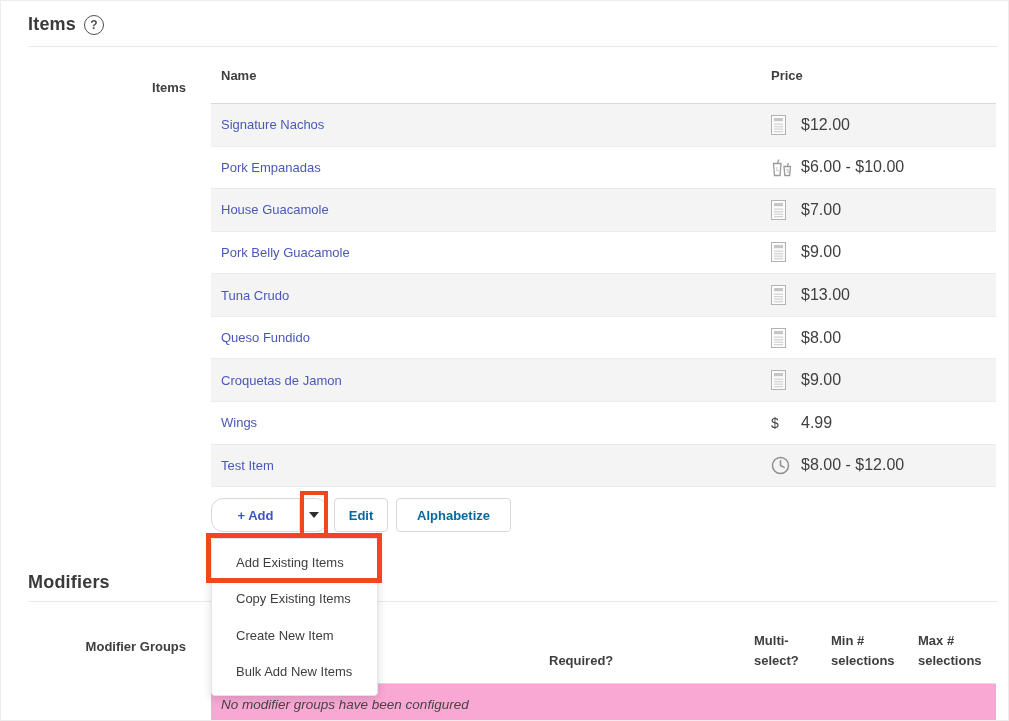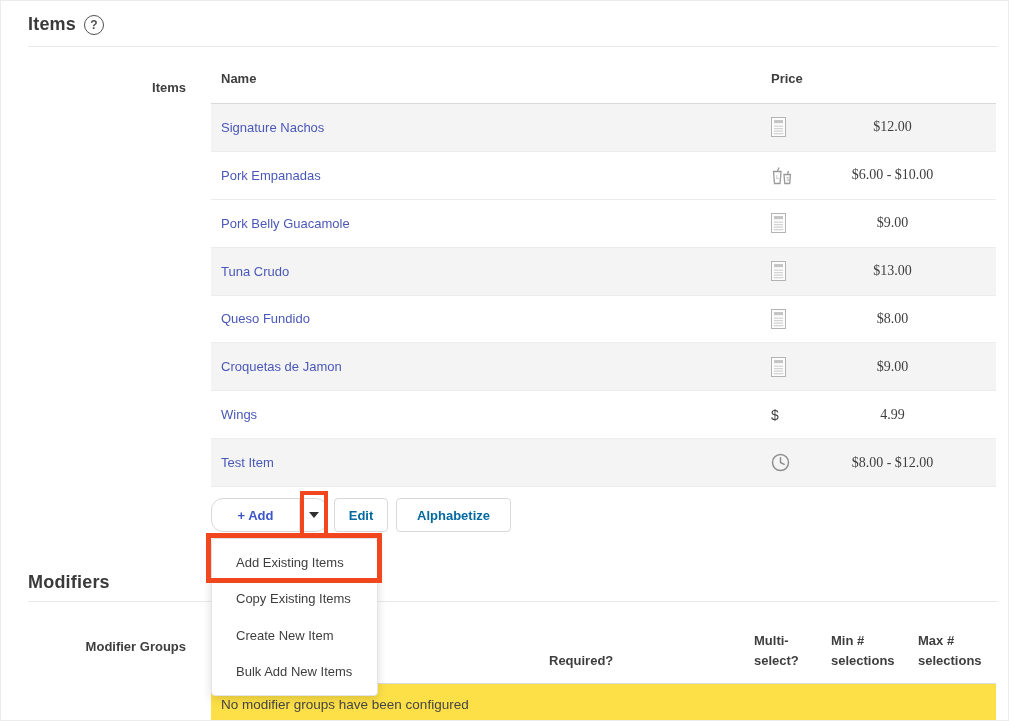--- a/index.html
+++ b/index.html
@@ -16,31 +16,31 @@
     display:flex; align-items:center; justify-content:center;
     font-size:12px; font-weight:bold; color:#4f4f4f; }
   .rule { position:absolute; left:27px; width:970px; height:1px; background:#e9e9e9; }
 
   
   .side-label { position:absolute; left:27px; width:158px; text-align:right;
     font-size:13px; font-weight:bold; color:#3e3e3e; }
 
   
   .tbl { position:absolute; left:210px; top:60px; width:785px; }
-  .tbl-head { display:flex; align-items:center; height:43px; padding:0 12px 8px 10px;
+  .tbl-head { display:flex; align-items:flex-end; height:43px; padding:0 12px 20px 10px;
     border-bottom:1px solid #d9d9d9; font-size:13px; font-weight:bold; color:#3e3e3e; }
   .tbl-head .h-name { width:550px; }
   .rows { display:flex; flex-direction:column; height:383px; }
   .row { flex:1; display:flex; align-items:center; padding:0 12px 0 10px;
     border-bottom:1px solid #ececec; }
   .row.odd { background:#f4f4f4; }
   .row .name { width:550px; font-size:13px; color:#4958b8; text-decoration:none; cursor:pointer; }
   .row .icell { width:30px; display:flex; align-items:center; color:#8f8f8f;
     font-size:14px; }
-  .row .price { flex:1; text-align:center; font-size:14px; color:#3f3f3f;font-family:Liberation Serif, serif; }
+  .row .price { flex:1; text-align:left; font-size:16px; color:#3f3f3f; }
 
   
   .icon-page svg, .icon-cups svg, .icon-clock svg { display:block; }
 
   
   .btn { position:absolute; top:497px; height:34px; background:#fff;
     border:1px solid #d8d8d8; border-radius:4px; display:flex; align-items:center;
     justify-content:center; font-size:13px; font-weight:bold; color:#0369a1; cursor:pointer; }
   .add-group { position:absolute; left:210px; top:497px; width:117px; height:34px;
     border:1px solid #d8d8d8; border-radius:12px; background:#fff; display:flex; }
@@ -61,21 +61,21 @@
 
   
   .anno { position:absolute; border:4px solid #f2461f; background:transparent; z-index:6; }
   .anno-caret { left:299px; top:490px; width:28px; height:47px; }
   .anno-dd { left:205px; top:532px; width:176px; height:50px; border-width:5px; }
 
   
   .mod-head-col { position:absolute; font-size:13px; font-weight:bold; color:#3e3e3e; line-height:20px; }
   .mod-border { position:absolute; left:210px; top:682px; width:785px; height:1px; background:#dcdcdc; }
   .mod-empty { position:absolute; left:210px; top:683px; width:785px; height:38px;
-    background:#fde047; padding:13px 0 0 10px; font-size:13.5px; color:#454545; }
+    background:#f9a8d4; padding:13px 0 0 10px; font-size:13.5px; color:#454545;font-style:italic; }
 </style>
 </head>
 <body>
 
 <div class="page">
 
   <div class="sec-title" style="top:13px;">
     <span>Items</span>
     <span class="help">?</span>
   </div>
@@ -113,20 +113,34 @@
               <line x1="6.5" y1="6" x2="8" y2="2.5" stroke="#9a9a9a" stroke-width="1.3"></line>
               <path d="M13 9.5 L19.5 9.5 L18.7 18.5 L13.8 18.5 Z" fill="none" stroke="#9a9a9a" stroke-width="1.3"></path>
               <line x1="16.5" y1="9" x2="17.5" y2="6" stroke="#9a9a9a" stroke-width="1.3"></line>
               <text x="5.2" y="14" font-size="5" fill="#9a9a9a">L</text>
               <text x="15.3" y="15.5" font-size="5" fill="#9a9a9a">S</text>
             </svg>
         </span>
         <span class="price">$6.00 - $10.00</span>
       </div>
 
+      <div class="row odd">
+        <a class="name">House Guacamole</a>
+        <span class="icell icon-page">
+          <svg width="15" height="20" viewBox="0 0 15 20">
+              <rect x="0.5" y="0.5" width="14" height="19" fill="#fcfcfc" stroke="#b3b3b3"></rect>
+              <rect x="3" y="3" width="9" height="3.2" fill="#c6c6c6"></rect>
+              <rect x="3" y="8.5" width="9" height="1.3" fill="#d4d4d4"></rect>
+              <rect x="3" y="11" width="9" height="1.3" fill="#d4d4d4"></rect>
+              <rect x="3" y="13.5" width="9" height="1.3" fill="#d4d4d4"></rect>
+              <rect x="3" y="16" width="9" height="1.3" fill="#d4d4d4"></rect>
+            </svg>
+        </span>
+        <span class="price">$7.00</span>
+      </div>
 
       <div class="row">
         <a class="name">Pork Belly Guacamole</a>
         <span class="icell icon-page">
           <svg width="15" height="20" viewBox="0 0 15 20">
               <rect x="0.5" y="0.5" width="14" height="19" fill="#fcfcfc" stroke="#b3b3b3"></rect>
               <rect x="3" y="3" width="9" height="3.2" fill="#c6c6c6"></rect>
               <rect x="3" y="8.5" width="9" height="1.3" fill="#d4d4d4"></rect>
               <rect x="3" y="11" width="9" height="1.3" fill="#d4d4d4"></rect>
               <rect x="3" y="13.5" width="9" height="1.3" fill="#d4d4d4"></rect>

